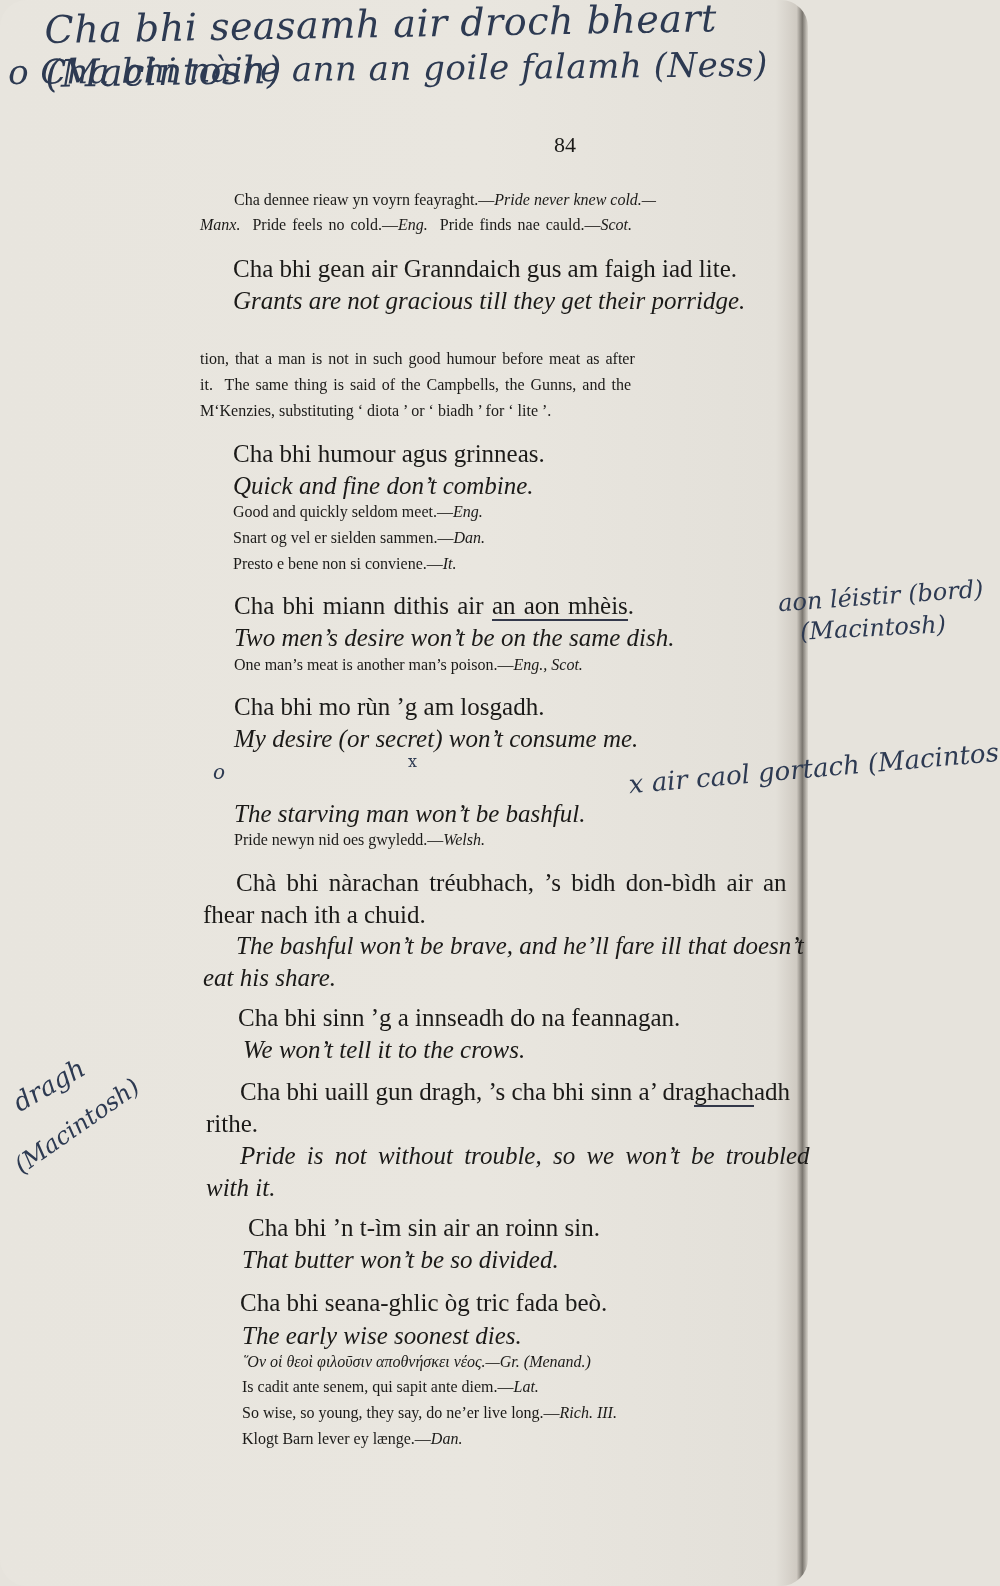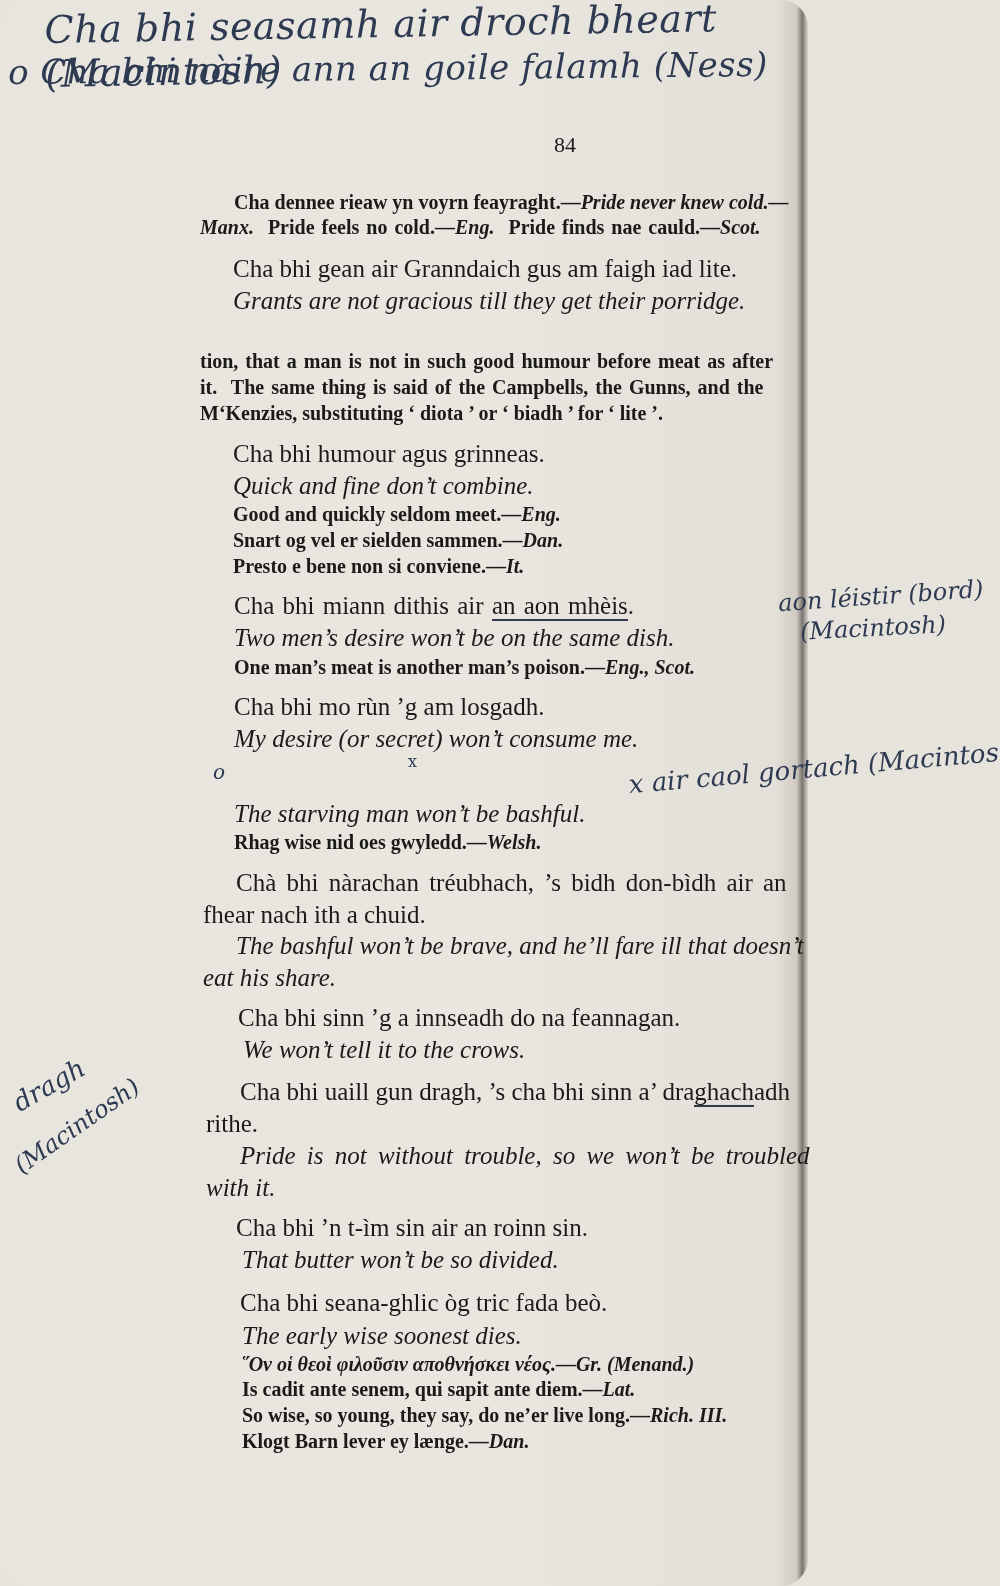--- a/index.html
+++ b/index.html
@@ -18,21 +18,21 @@
       position:absolute; color:#2d3a52;
       font-family:"DejaVu Serif",serif; font-style:italic;
       letter-spacing:0.5px;
     }
     .hand1 { left:45px; top:8px; font-size:38px; transform:rotate(-1deg); transform-origin:left; }
     .hand2 { left:8px; top:52px; font-size:34px; transform:rotate(-0.6deg); transform-origin:left; }
     .page-num { position:absolute; left:0; width:1130px; top:132px; text-align:center; font-size:22px; }
     .l { position:absolute; white-space:nowrap; }
     .big { font-size:25px; }
     .it  { font-style:italic; }
-    .sm  { font-size:20px;font-weight:bold; }
+    .sm  { font-size:16px; }
     .note { position:absolute; color:#2d3a52; font-family:"DejaVu Serif",serif; font-style:italic; white-space:nowrap; }
     .uline { border-bottom:2px solid #33384a; }
   </style>
 </head>
 <body>
 
 <div class="page">
 
   <div class="hand hand1">Cha bhi seasamh air droch bheart (Macintosh)</div>
   <div class="hand hand2">o Cha bhi nàire ann an goile falamh (Ness)</div>
@@ -66,40 +66,40 @@
   <div class="l big it" style="left:234px;top:624px;">Two men’s desire won’t be on the same dish.</div>
   <div class="l sm" style="left:234px;top:656px;"><span>One man’s meat is another man’s poison.—</span><span class="it">Eng., Scot.</span></div>
 
   <div class="l big" style="left:234px;top:693px;">Cha bhi mo rùn ’g am losgadh.</div>
   <div class="l big it" style="left:234px;top:725px;">My desire (or secret) won’t consume me.</div>
 
   <div class="note" style="left:213px;top:760px;font-size:20px;">o</div>
   <div class="note" style="left:408px;top:752px;font-size:16px;font-style:normal;">x</div>
   <div class="note" style="left:628px;top:752px;font-size:26px;transform:rotate(-5deg);">x air caol gortach (Macintosh)</div>
   <div class="l big it" style="left:234px;top:800px;">The starving man won’t be bashful.</div>
-  <div class="l sm" style="left:234px;top:831px;"><span>Rhag wise nid oes gwyledd.—</span><span class="it">Welsh.</span></div>
+  <div class="l sm" style="left:234px;top:831px;"><span>Pride newyn nid oes gwyledd.—</span><span class="it">Welsh.</span></div>
 
   <div class="l big" style="left:236px;top:869px;word-spacing:4px;">Chà bhi nàrachan tréubhach, ’s bidh don-bìdh air an</div>
   <div class="l big" style="left:203px;top:901px;">fhear nach ith a chuid.</div>
   <div class="l big it" style="left:236px;top:932px;">The bashful won’t be brave, and he’ll fare ill that doesn’t</div>
   <div class="l big it" style="left:203px;top:964px;">eat his share.</div>
 
   <div class="l big" style="left:238px;top:1004px;">Cha bhi sinn ’g a innseadh do na feannagan.</div>
   <div class="l big it" style="left:243px;top:1036px;">We won’t tell it to the crows.</div>
 
   <div class="note" style="left:10px;top:1070px;font-size:26px;transform:rotate(-30deg);">dragh</div>
   <div class="note" style="left:4px;top:1112px;font-size:24px;transform:rotate(-35deg);">(Macintosh)</div>
   <div class="l big" style="left:240px;top:1078px;">
     <span>Cha bhi uaill gun dragh, ’s cha bhi sinn a’ dra</span><span class="uline">ghach</span><span>adh</span>
   </div>
   <div class="l big" style="left:206px;top:1110px;">rithe.</div>
   <div class="l big it" style="left:240px;top:1142px;word-spacing:5px;">Pride is not without trouble, so we won’t be troubled</div>
   <div class="l big it" style="left:206px;top:1174px;">with it.</div>
 
-  <div class="l big" style="left:236px;top:1214px;font-family:Liberation Serif, serif;">Cha bhi ’n t-ìm sin air an roinn sin.</div>
+  <div class="l big" style="left:248px;top:1214px;font-family:Liberation Serif, serif;">Cha bhi ’n t-ìm sin air an roinn sin.</div>
   <div class="l big it" style="left:242px;top:1246px;">That butter won’t be so divided.</div>
 
   <div class="l big" style="left:240px;top:1289px;">Cha bhi seana-ghlic òg tric fada beò.</div>
   <div class="l big it" style="left:242px;top:1322px;">The early wise soonest dies.</div>
   <div class="l sm" style="left:242px;top:1353px;"><span class="it">῞Ον οἱ θεοὶ φιλοῦσιν αποθνήσκει νέος.—</span><span class="it">Gr. (Menand.)</span></div>
   <div class="l sm" style="left:242px;top:1378px;"><span>Is cadit ante senem, qui sapit ante diem.—</span><span class="it">Lat.</span></div>
   <div class="l sm" style="left:242px;top:1404px;"><span>So wise, so young, they say, do ne’er live long.—</span><span class="it">Rich. III.</span></div>
   <div class="l sm" style="left:242px;top:1430px;"><span>Klogt Barn lever ey længe.—</span><span class="it">Dan.</span></div>
 
 </div>

